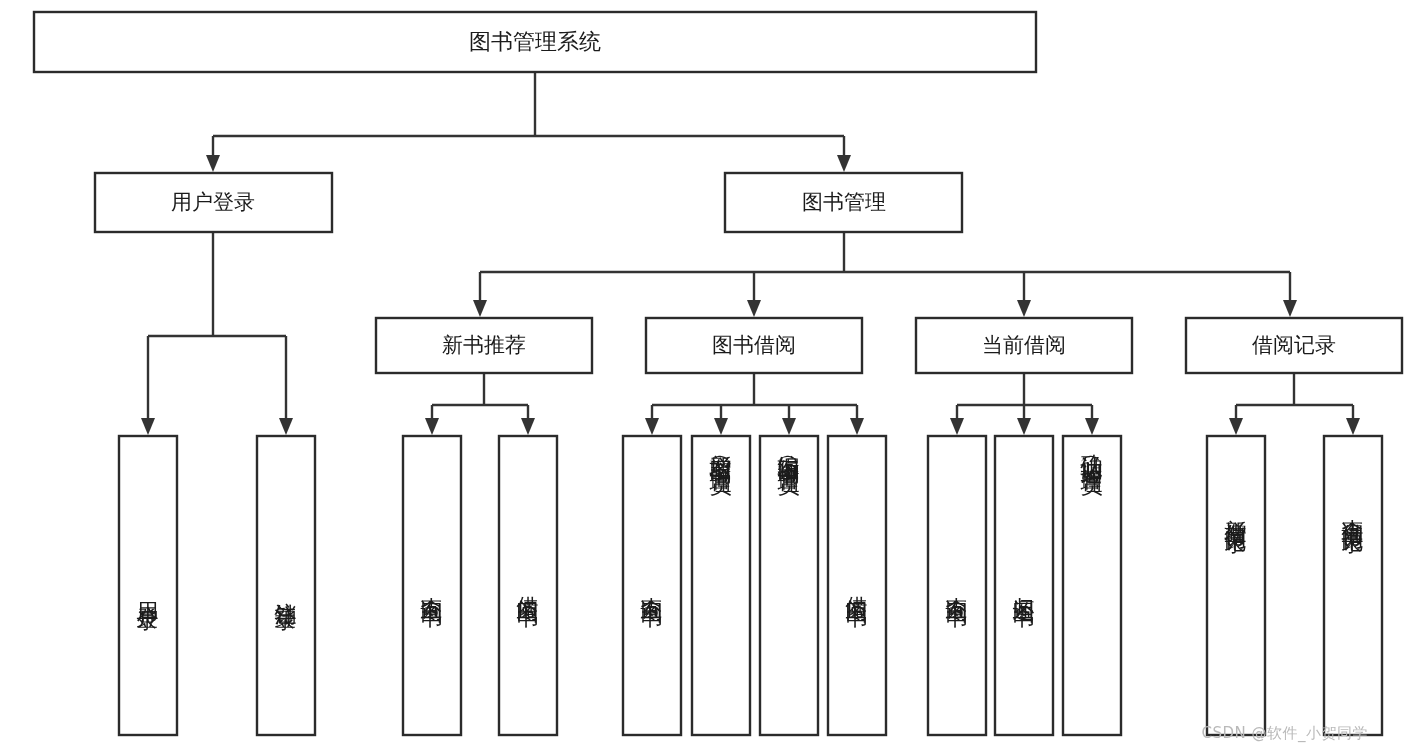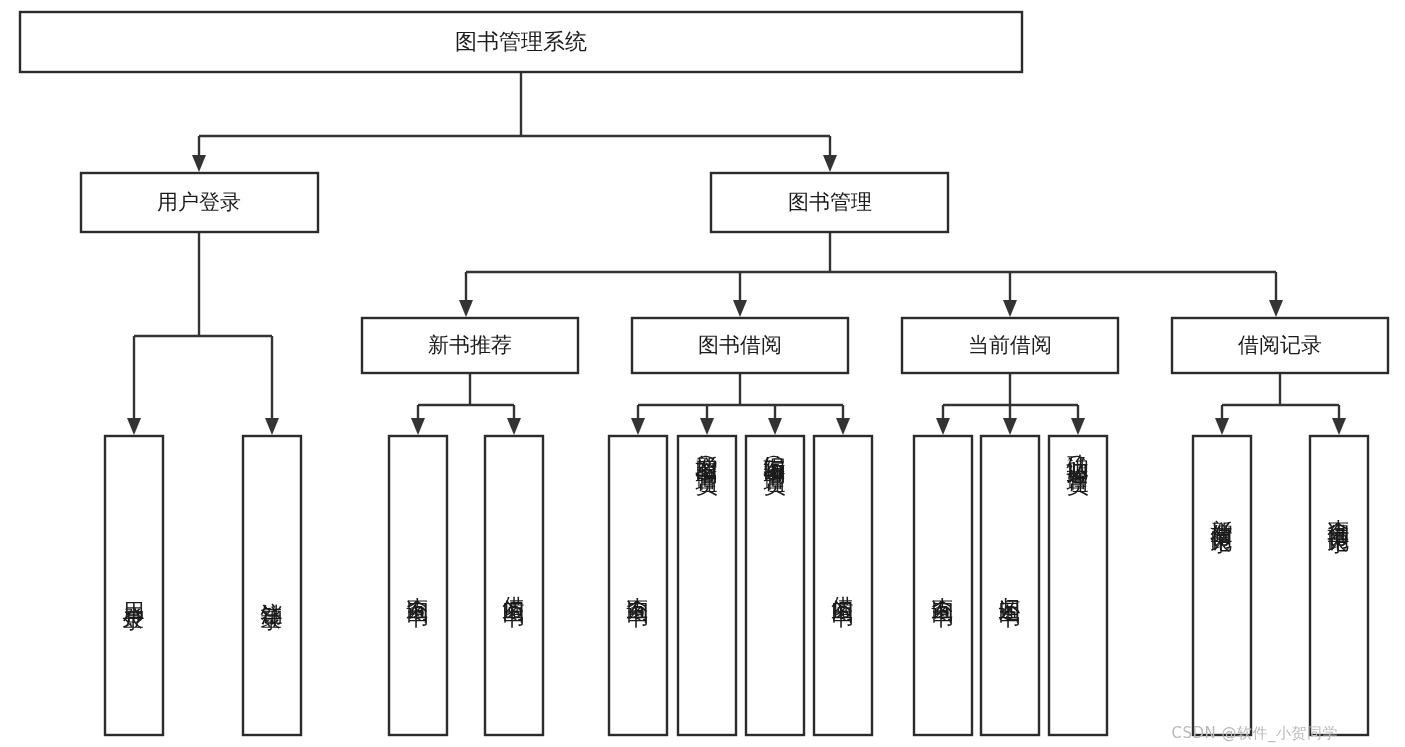--- a/index.html
+++ b/index.html
@@ -12,20 +12,21 @@
     width: 1405px;
     height: 747px;
     overflow: hidden;
     font-family: "DejaVu Sans", "Liberation Sans", sans-serif;
   }
   #diagram-root {
     position: relative;
     width: 1362px;
     height: 747px;
     background: #ffffff;
+    margin-left: 14px;
   }
   svg#chart-svg {
     position: absolute;
     left: 0;
     top: 0;
     width: 1405px;
     height: 747px;
     display: block;
   }
   .node-rect {
@@ -66,21 +67,21 @@
     font-family: "DejaVu Sans", "Liberation Sans", sans-serif;
     font-size: 22px;
     fill: #1b1b1b;
     writing-mode: vertical-rl;
     text-orientation: upright;
     text-anchor: middle;
     letter-spacing: 3px;
   }
   .watermark {
     position: absolute;
-    right: 24px;
+    right: 8px;
     bottom: 4px;
     font-family: "DejaVu Sans", "Liberation Sans", sans-serif;
     font-size: 15px;
     color: #b9b9b9;
     letter-spacing: 0.5px;
     white-space: nowrap;
     user-select: none;
   }
 </style>
 </head>

